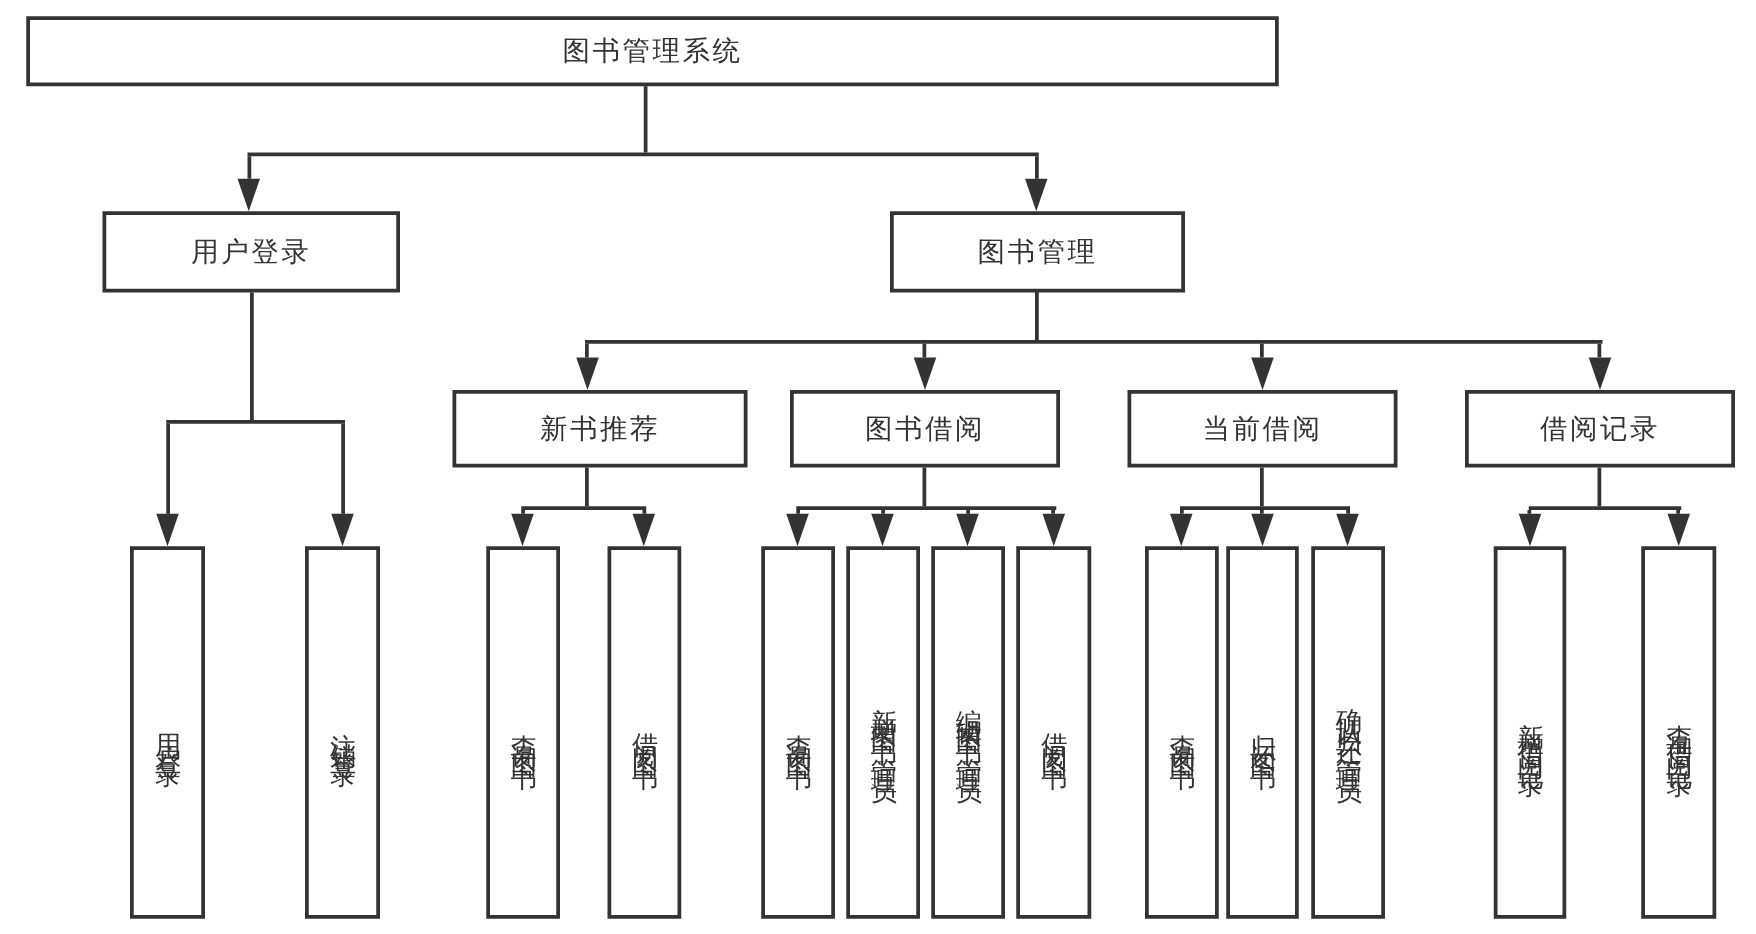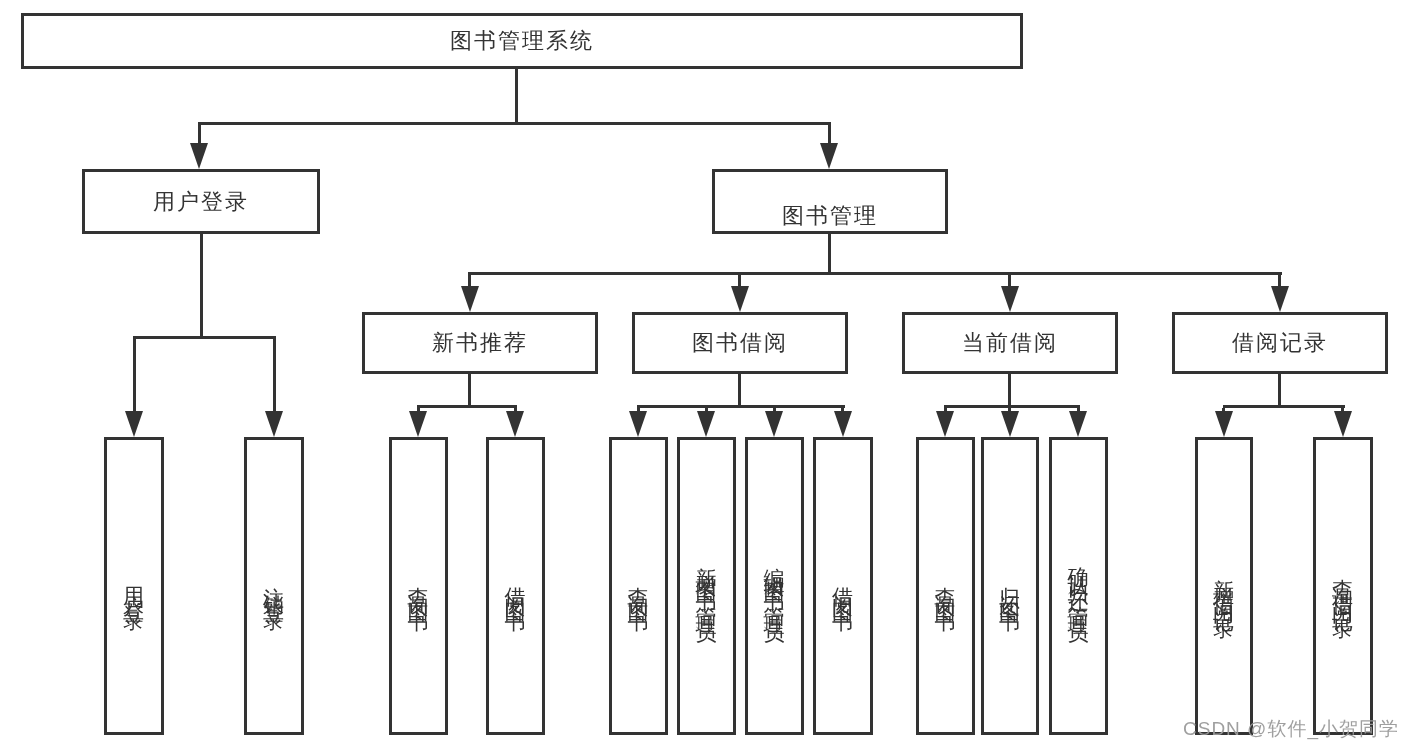--- a/index.html
+++ b/index.html
@@ -65,21 +65,21 @@
   <div class="line v" style="left:515px; top:69px; height:53px;"></div>
   <div class="line h" style="left:198px; top:122px; width:633px;"></div>
   <div class="line v" style="left:198px; top:125px; height:18px;"></div>
   <div class="line v" style="left:828px; top:125px; height:18px;"></div>
   <div class="arrow" style="left:190px; top:143px;"></div>
   <div class="arrow" style="left:820px; top:143px;"></div>
 
   <div class="box" style="left:82px; top:169px; width:238px; height:65px;">
     <span class="hlabel">用户登录</span>
   </div>
-  <div class="box" style="left:712px; top:169px; width:236px; height:65px;align-items:flex-end;">
+  <div class="box" style="left:712px; top:169px; width:236px; height:65px;">
     <span class="hlabel">图书管理</span>
   </div>
 
   <div class="line v" style="left:200px; top:234px; height:102px;"></div>
   <div class="line h" style="left:133px; top:336px; width:143px;"></div>
   <div class="line v" style="left:133px; top:339px; height:72px;"></div>
   <div class="line v" style="left:273px; top:339px; height:72px;"></div>
   <div class="arrow" style="left:125px; top:411px;"></div>
   <div class="arrow" style="left:265px; top:411px;"></div>
 
@@ -178,15 +178,14 @@
     <span class="vlabel">确认归还（管理员）</span>
   </div>
 
   <div class="box" style="left:1195px; top:437px; width:58px; height:298px;">
     <span class="vlabel">新增借阅记录</span>
   </div>
   <div class="box" style="left:1313px; top:437px; width:60px; height:298px;">
     <span class="vlabel">查询借阅记录</span>
   </div>
 
-  <div class="watermark">CSDN @软件_小贺同学</div>
 
 </div>
 
 </body></html>

